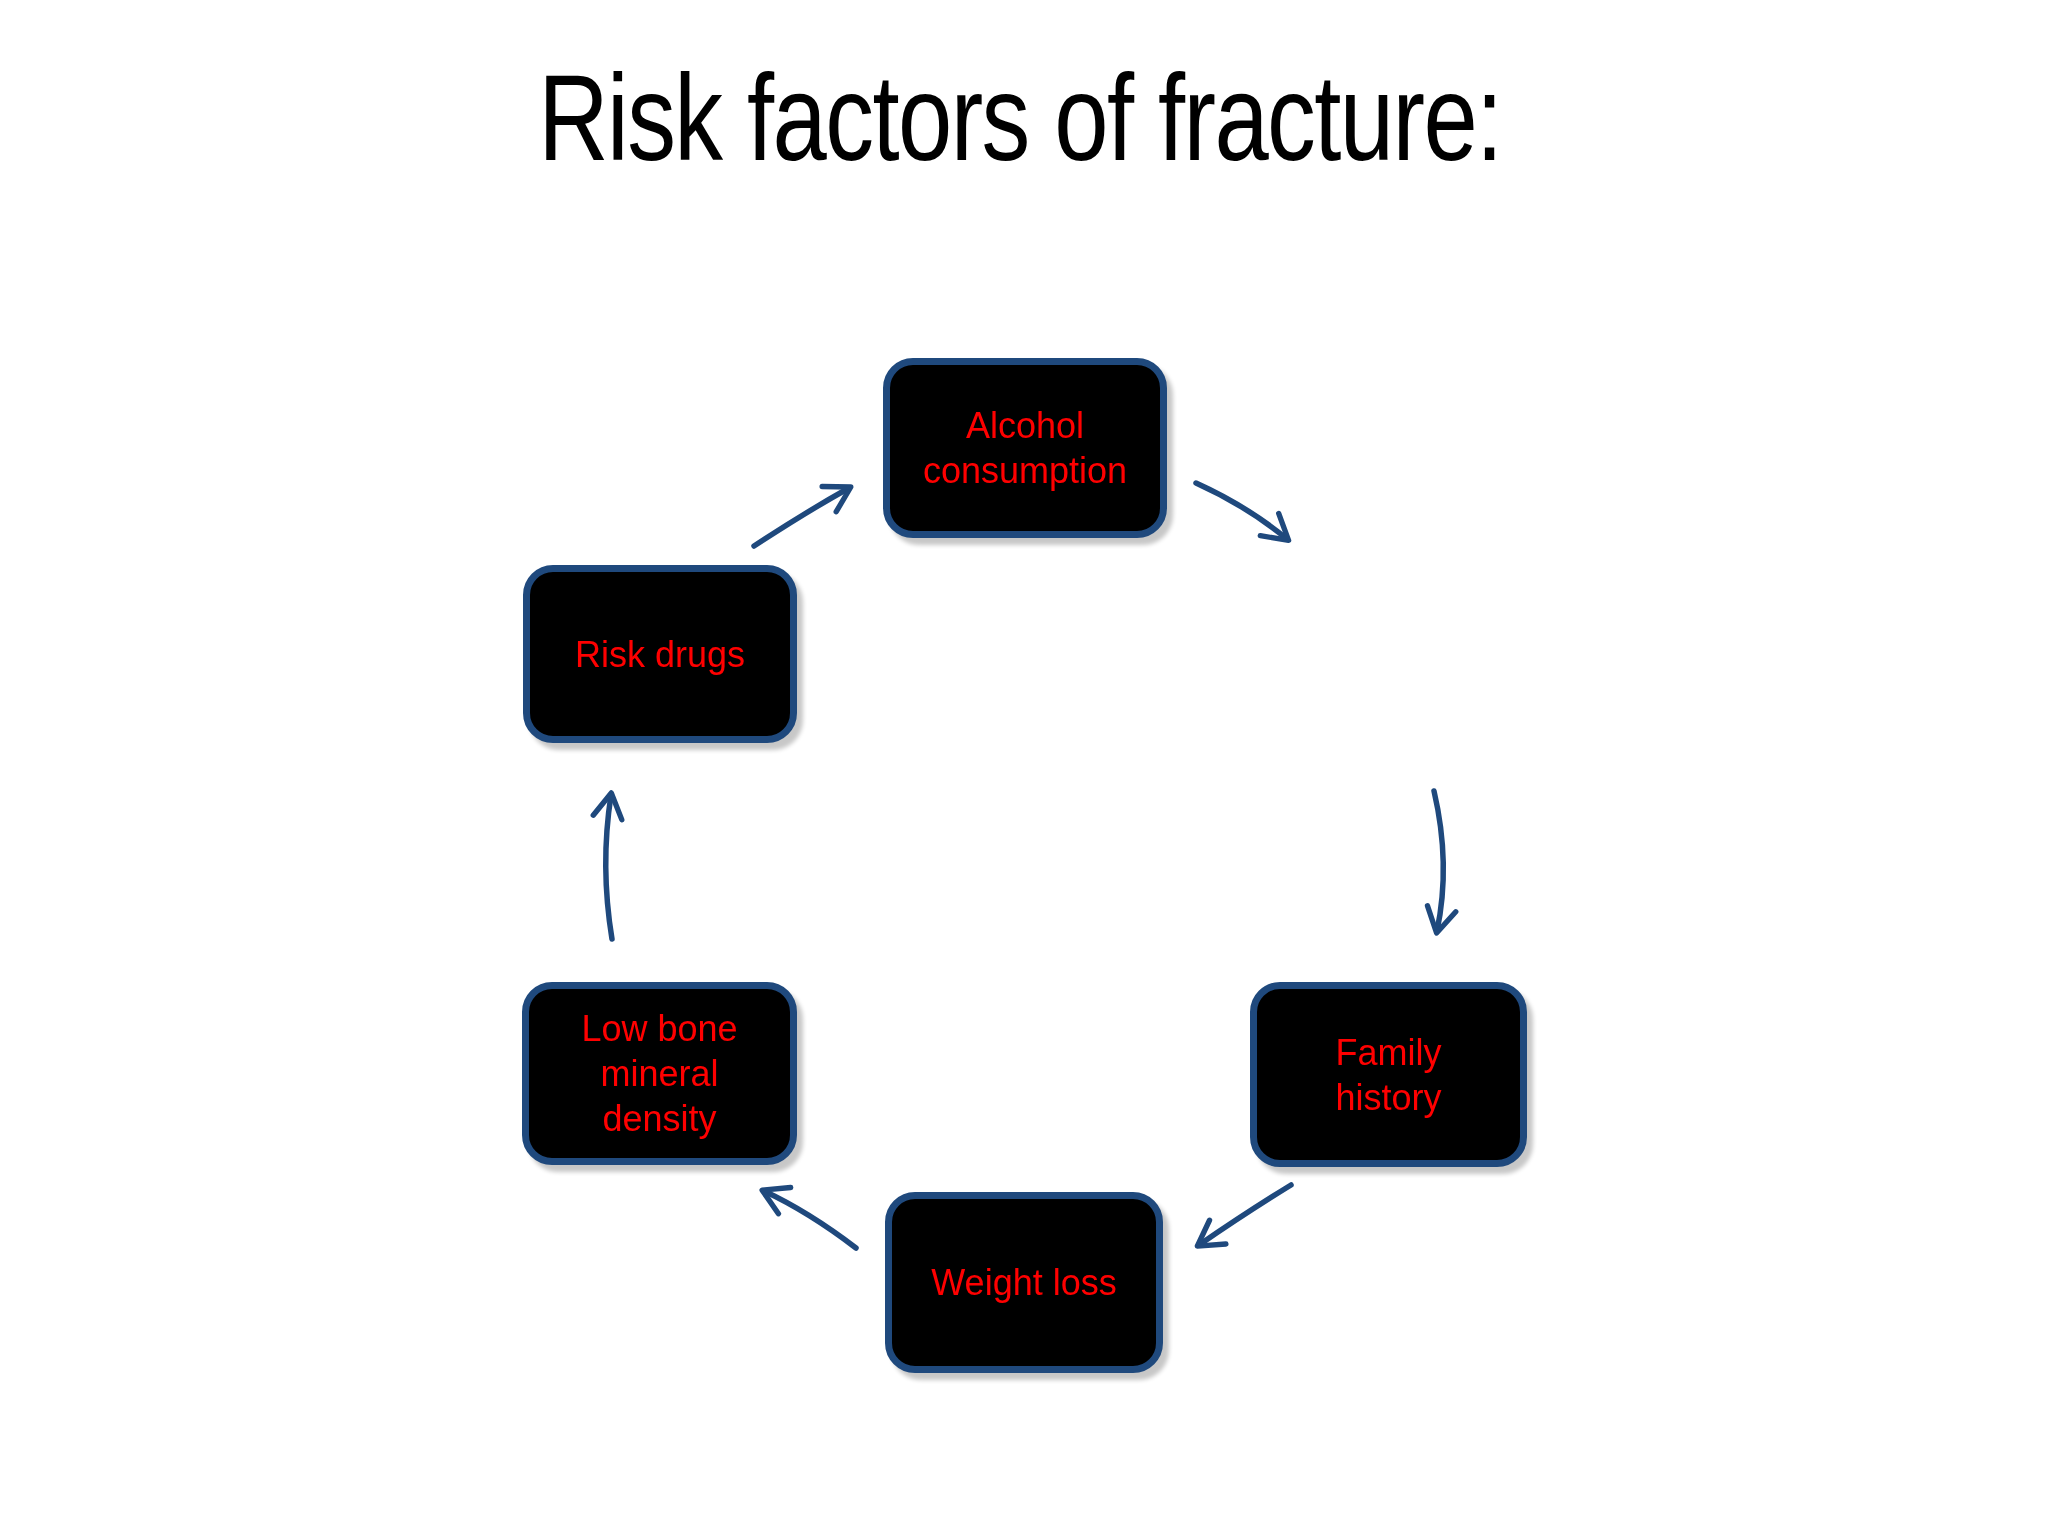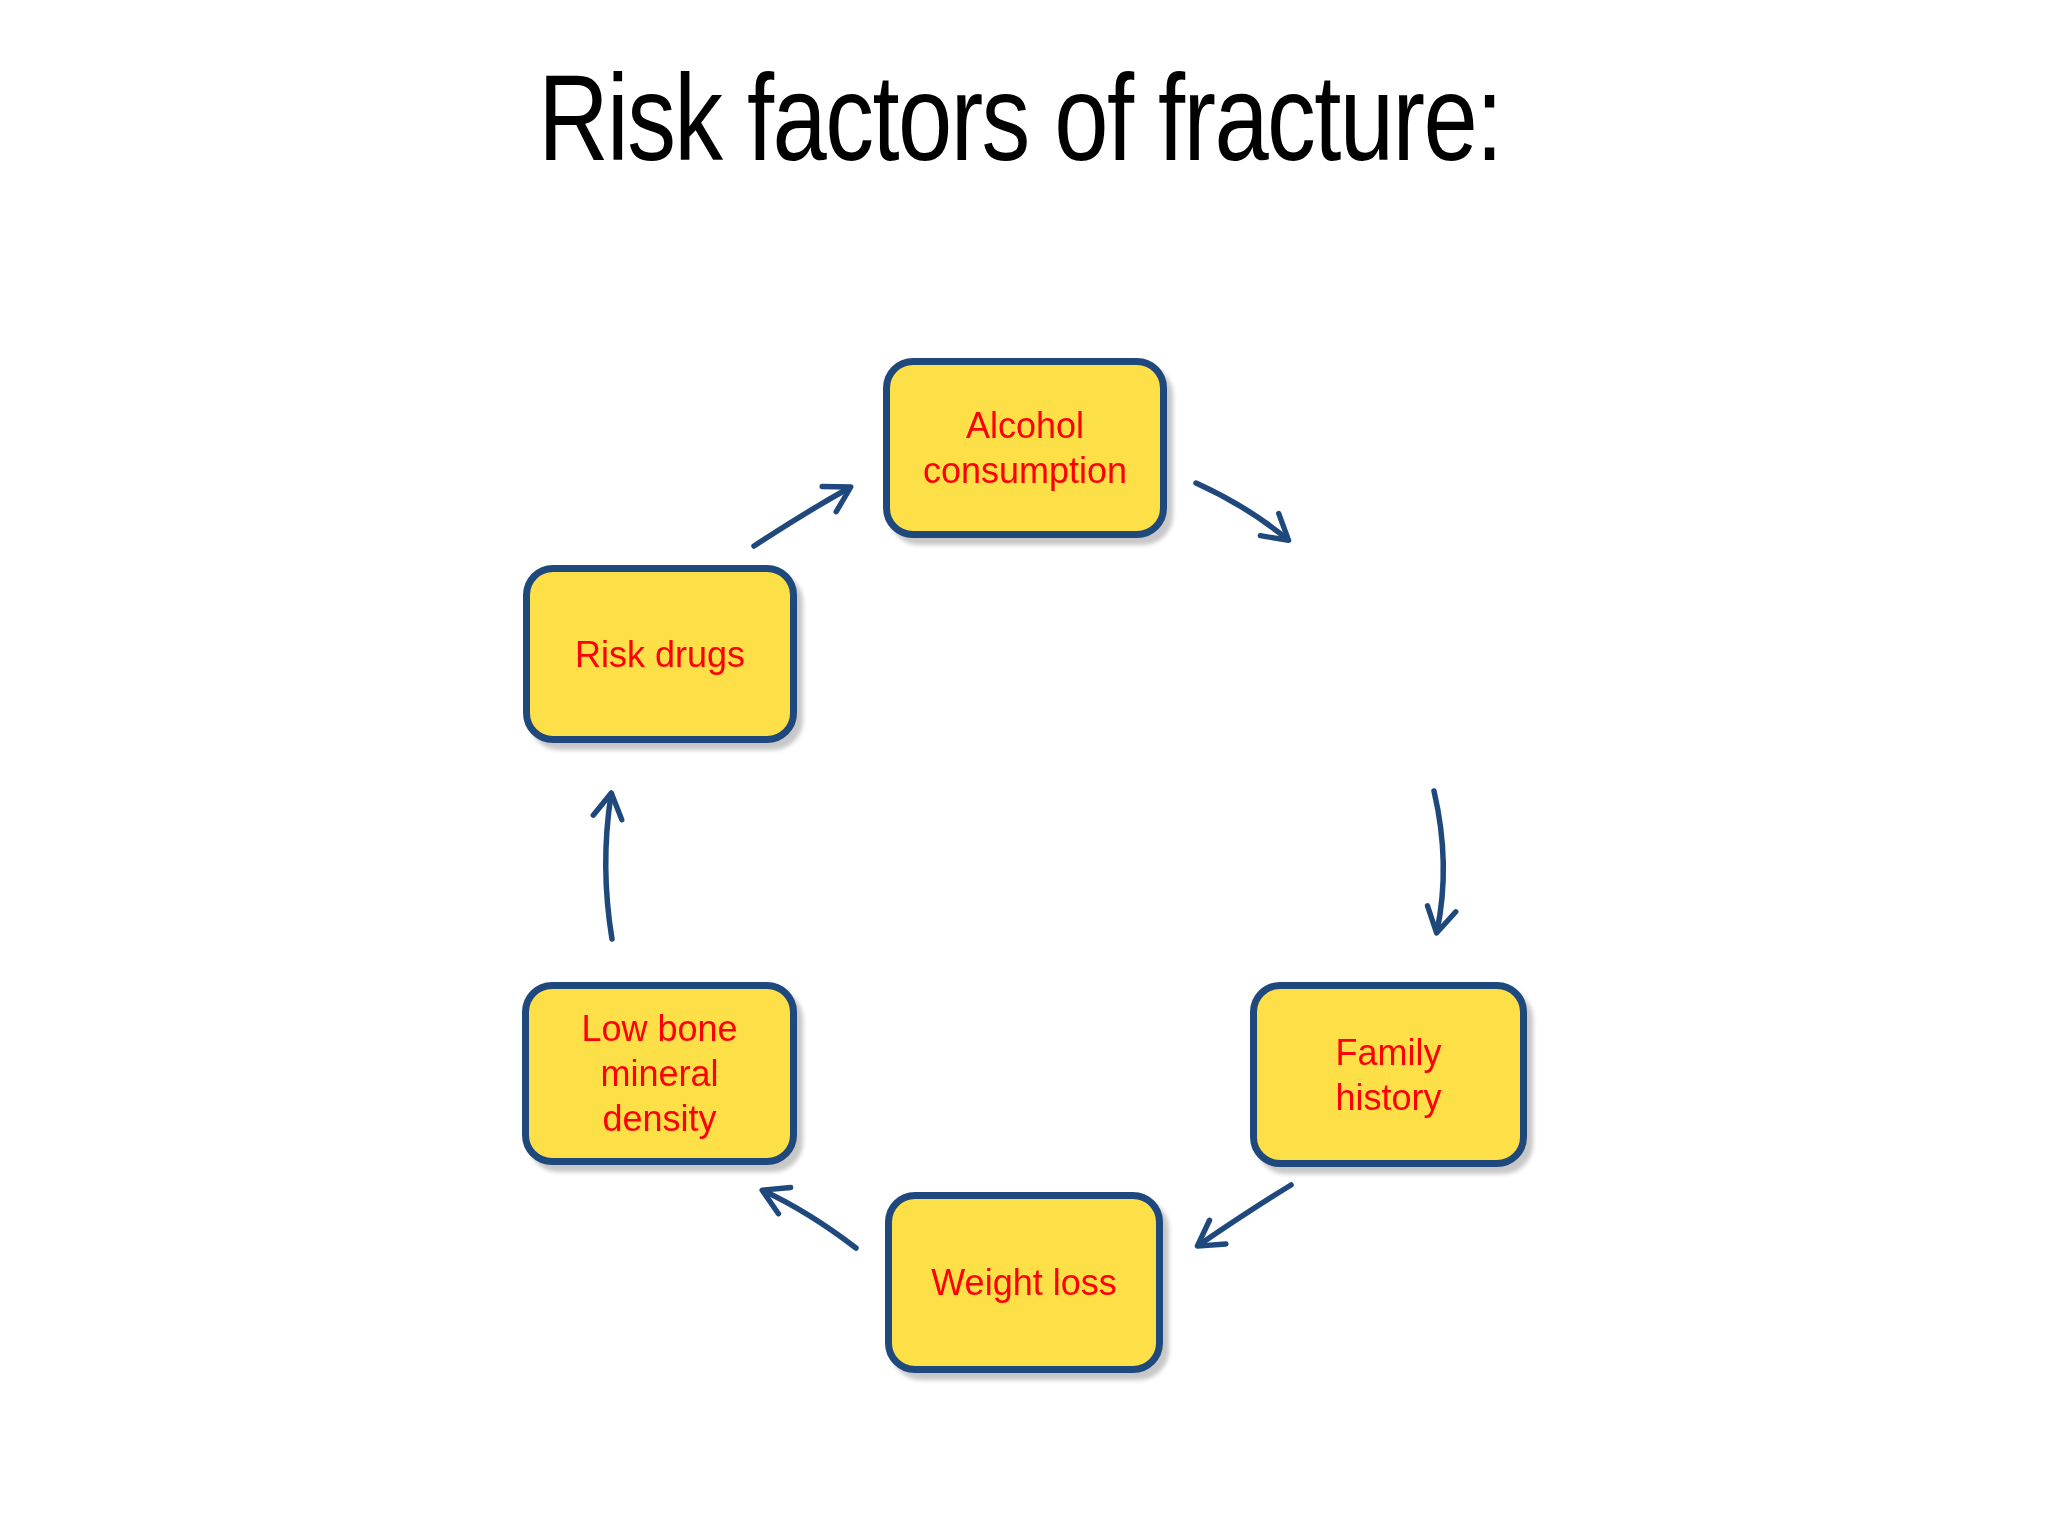--- a/index.html
+++ b/index.html
@@ -36,21 +36,21 @@
     top: 0;
     width: 2048px;
     height: 1536px;
     pointer-events: none;
   }
   .node {
     position: absolute;
     box-sizing: border-box;
     border: 7px solid #1F497D;
     border-radius: 30px;
-    background: #fde047;
+    background: #000000;
     box-shadow: 6px 7px 4px rgba(0,0,0,0.22);
     display: flex;
     align-items: center;
     justify-content: center;
     text-align: center;
     color: #FF0000;
     font-size: 36px;
     line-height: 1.25;
     padding: 10px 26px;
   }

